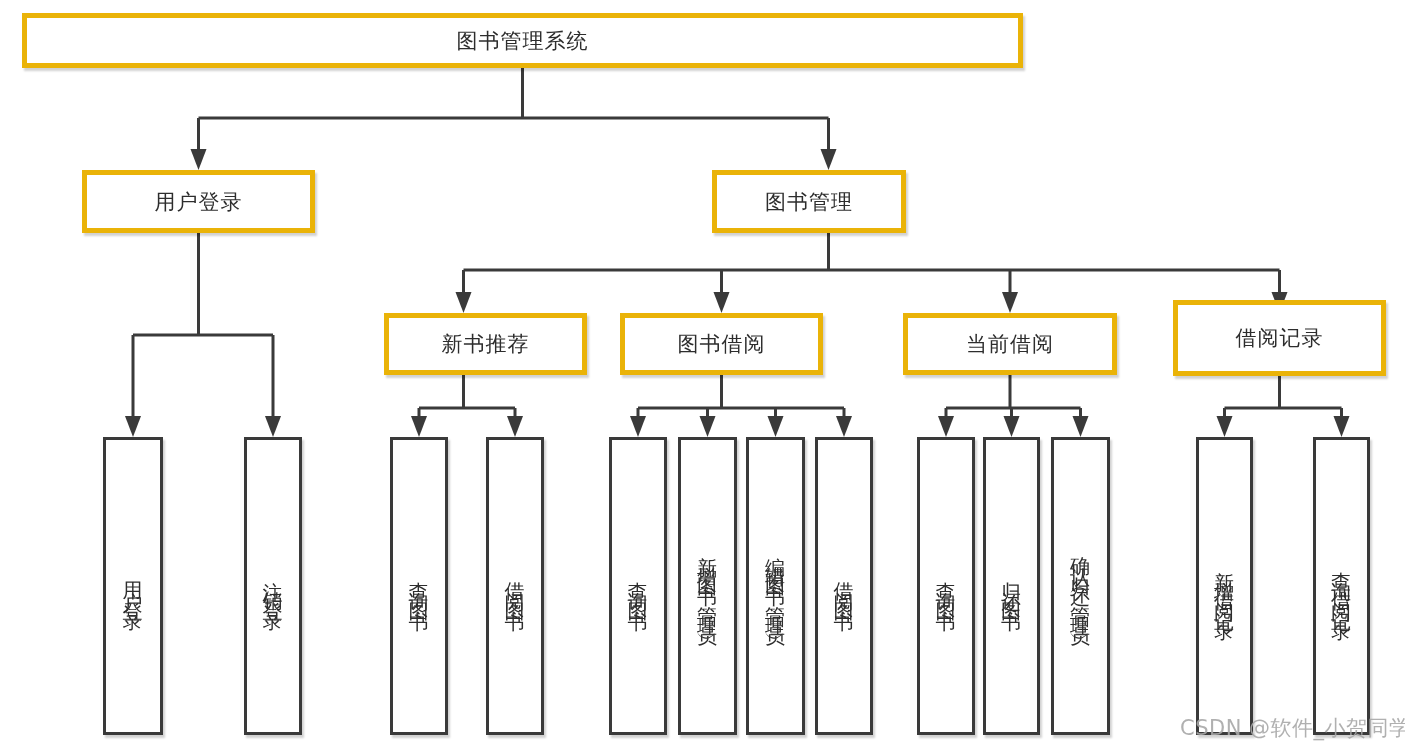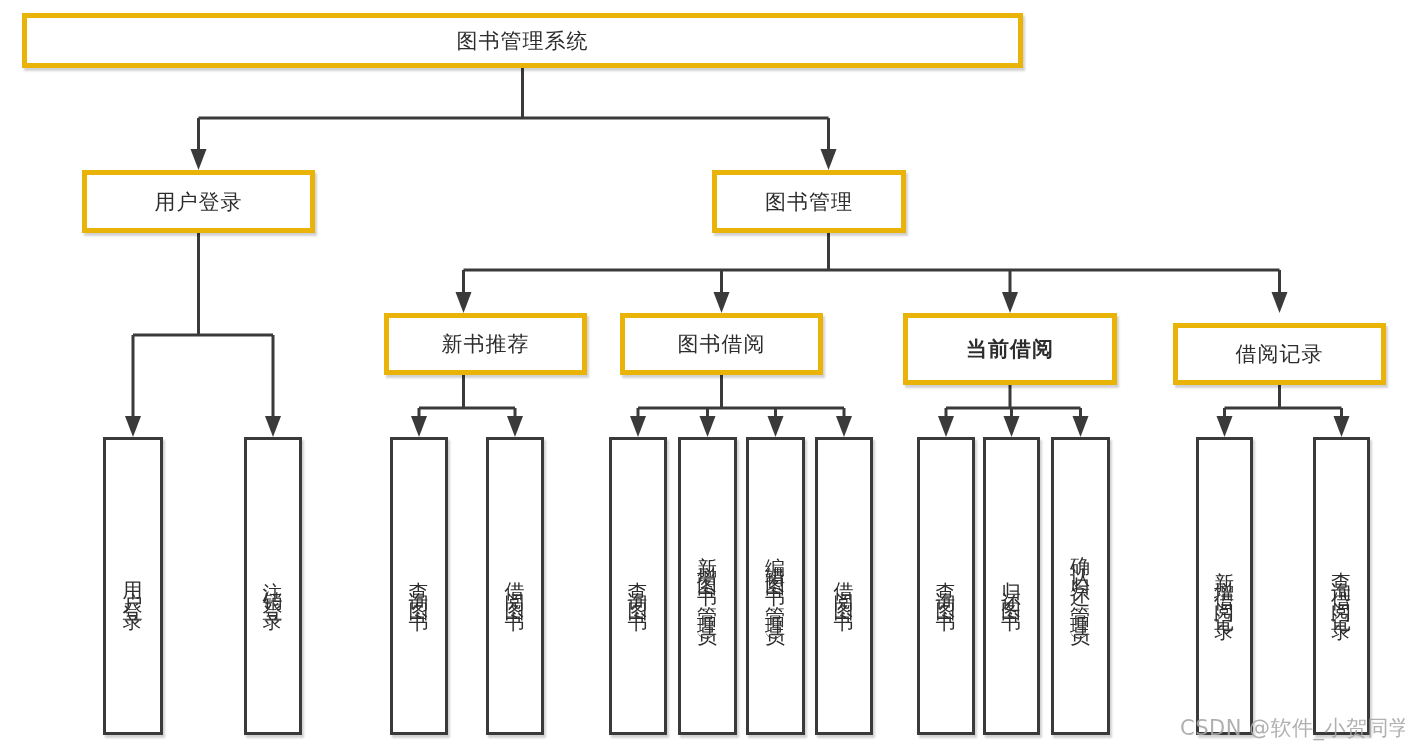--- a/index.html
+++ b/index.html
@@ -119,22 +119,22 @@
     </g>
   </svg>
 
   <div class="node" style="left:22px; top:13px; width:1001px; height:55px;">图书管理系统</div>
 
   <div class="node" style="left:82px; top:170px; width:233px; height:63px;">用户登录</div>
   <div class="node" style="left:712px; top:170px; width:194px; height:63px;">图书管理</div>
 
   <div class="node" style="left:362px; top:313px; width:203px; height:62px;margin-left:22px;">新书推荐</div>
   <div class="node" style="left:620px; top:313px; width:203px; height:62px;">图书借阅</div>
-  <div class="node" style="left:903px; top:313px; width:214px; height:72px;font-weight:bold;">当前借阅</div>
-  <div class="node" style="left:1173px; top:323px; width:213px; height:62px;">借阅记录</div>
+  <div class="node" style="left:903px; top:313px; width:214px; height:62px;">当前借阅</div>
+  <div class="node" style="left:1173px; top:300px; width:213px; height:76px;">借阅记录</div>
 
   <div class="vnode" style="left:103px; width:60px;">
     <span>用户登录</span>
   </div>
   <div class="vnode" style="left:244px; width:58px;">
     <span>注销登录</span>
   </div>
 
   <div class="vnode" style="left:390px; width:58px;">
     <span>查询图书</span>

